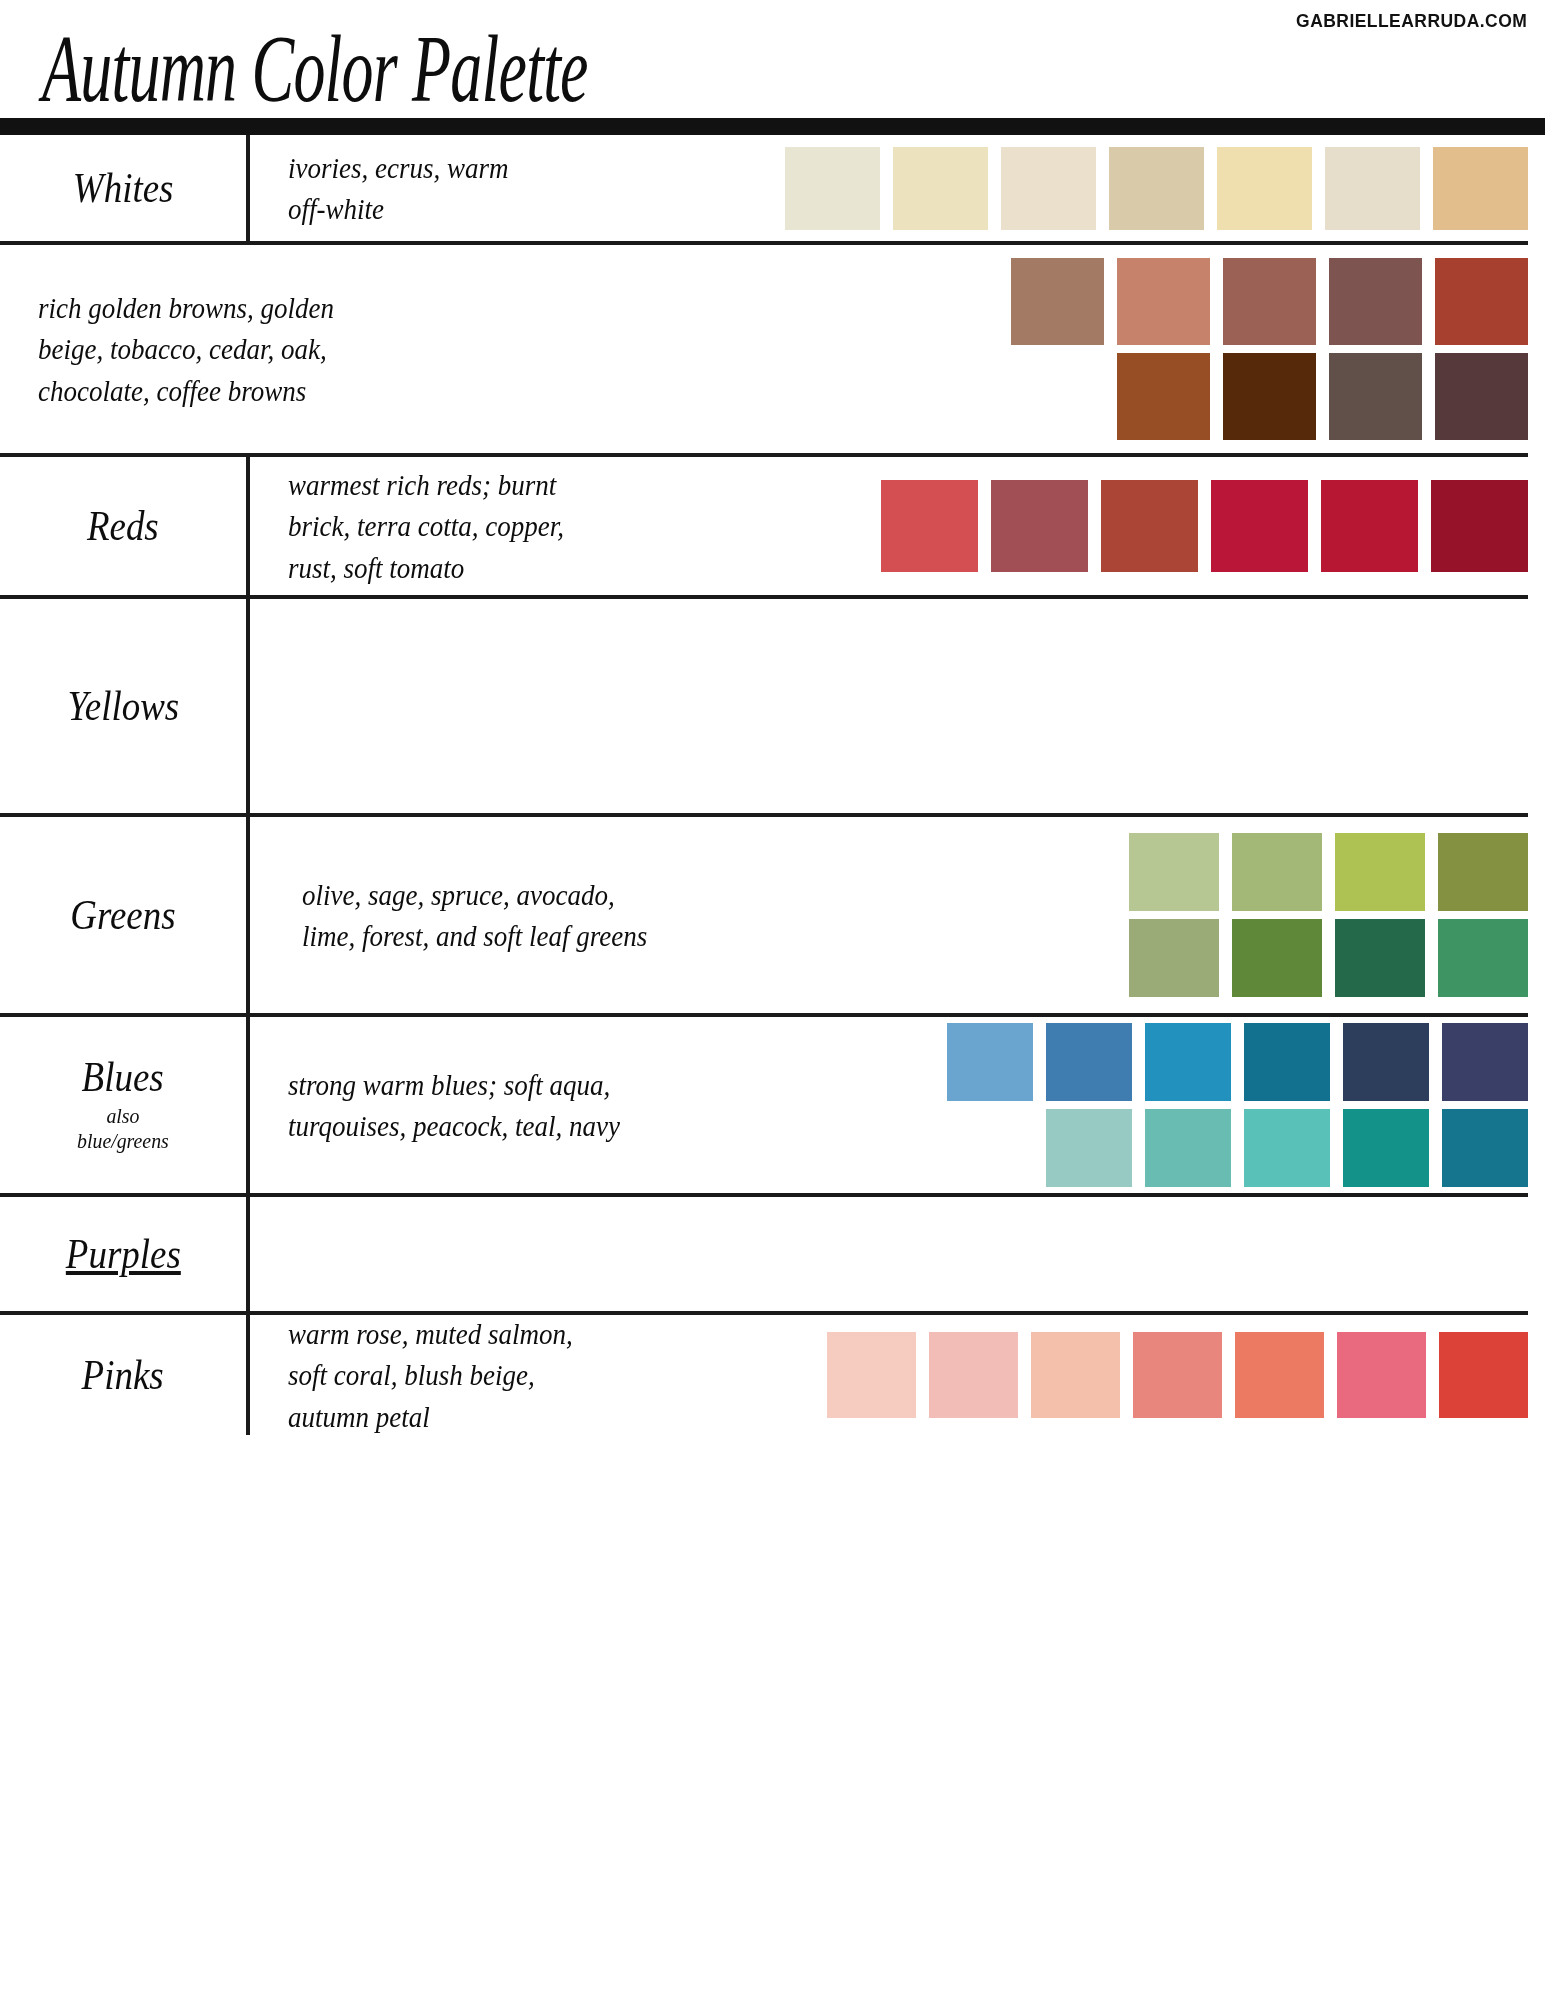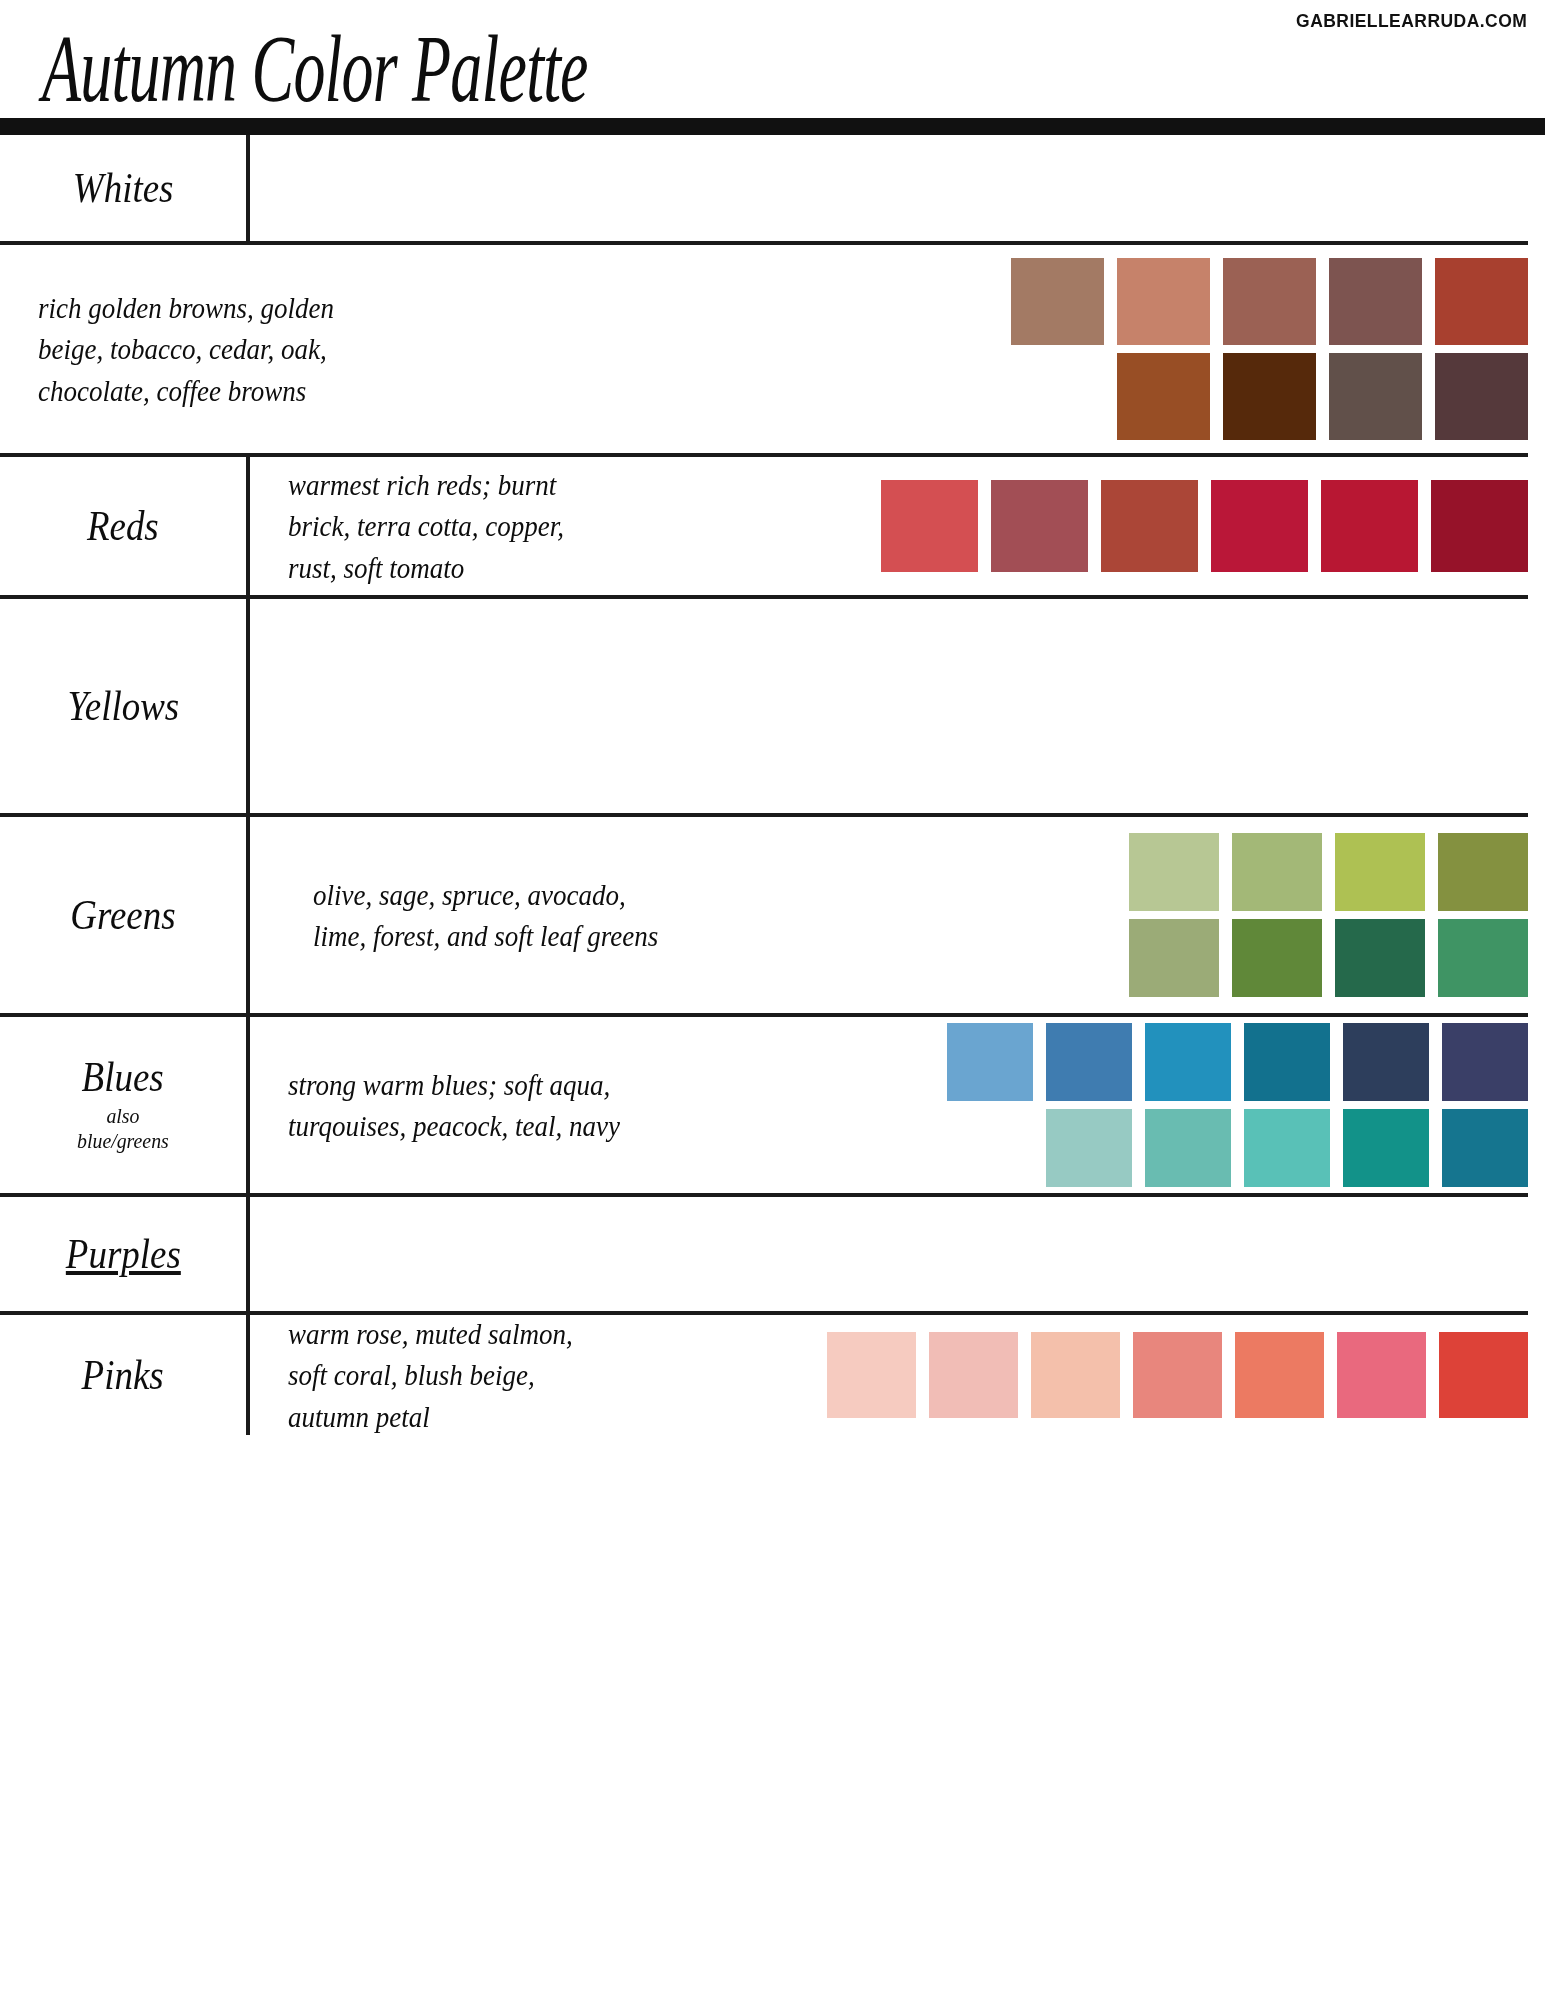--- a/index.html
+++ b/index.html
@@ -147,20 +147,35 @@
 
   <div class="site-credit">GABRIELLEARRUDA.COM</div>
   <div class="title">Autumn Color Palette</div>
   <div class="topbar"></div>
 
   <div class="table" id="table">
       <div class="row" style="height: 110px;">
         <div class="cat-cell">
           <div class="cat-name">Whites</div>
         </div>
+        <div class="body-cell">
+          <div class="desc">ivories, ecrus, warm
+off-white</div>
+          <div class="swatch-area">
+            <div class="swatch-row">
+              <span class="swatch" title="#e8e5d2" style="background: rgb(232, 229, 210); width: 95px; height: 83px;"></span>
+              <span class="swatch" title="#ece3be" style="background: rgb(236, 227, 190); width: 95px; height: 83px;"></span>
+              <span class="swatch" title="#ebe0cb" style="background: rgb(235, 224, 203); width: 95px; height: 83px;"></span>
+              <span class="swatch" title="#d9cba9" style="background: rgb(217, 203, 169); width: 95px; height: 83px;"></span>
+              <span class="swatch" title="#efdfaf" style="background: rgb(239, 223, 175); width: 95px; height: 83px;"></span>
+              <span class="swatch" title="#e6ddcb" style="background: rgb(230, 221, 203); width: 95px; height: 83px;"></span>
+              <span class="swatch" title="#e2be8c" style="background: rgb(226, 190, 140); width: 95px; height: 83px;"></span>
+            </div>
+          </div>
+        </div>
       </div>
       <div class="row" style="height: 212px;">
         <div class="body-cell">
           <div class="desc">rich golden browns, golden
 beige, tobacco, cedar, oak,
 chocolate, coffee browns</div>
           <div class="swatch-area">
             <div class="swatch-row">
               <span class="swatch" title="#a37a64" style="background: rgb(163, 122, 100); width: 93px; height: 87px;"></span>
               <span class="swatch" title="#c6826a" style="background: rgb(198, 130, 106); width: 93px; height: 87px;"></span>
@@ -195,21 +210,21 @@
               <span class="swatch" title="#961229" style="background: rgb(150, 18, 41); width: 97px; height: 92px;"></span>
             </div>
           </div>
         </div>
       </div>
       <div class="row" style="height: 218px;">
         <div class="cat-cell">
           <div class="cat-name">Yellows</div>
         </div>
       </div>
-      <div class="row" style="height: 200px; gap: 11px;">
+      <div class="row" style="height: 200px;">
         <div class="cat-cell">
           <div class="cat-name">Greens</div>
         </div>
         <div class="body-cell">
           <div class="desc indent">olive, sage, spruce, avocado,
 lime, forest, and soft leaf greens</div>
           <div class="swatch-area">
             <div class="swatch-row">
               <span class="swatch" title="#b7c794" style="background: rgb(183, 199, 148); width: 90px; height: 78px;"></span>
               <span class="swatch" title="#a3b877" style="background: rgb(163, 184, 119); width: 90px; height: 78px;"></span>

